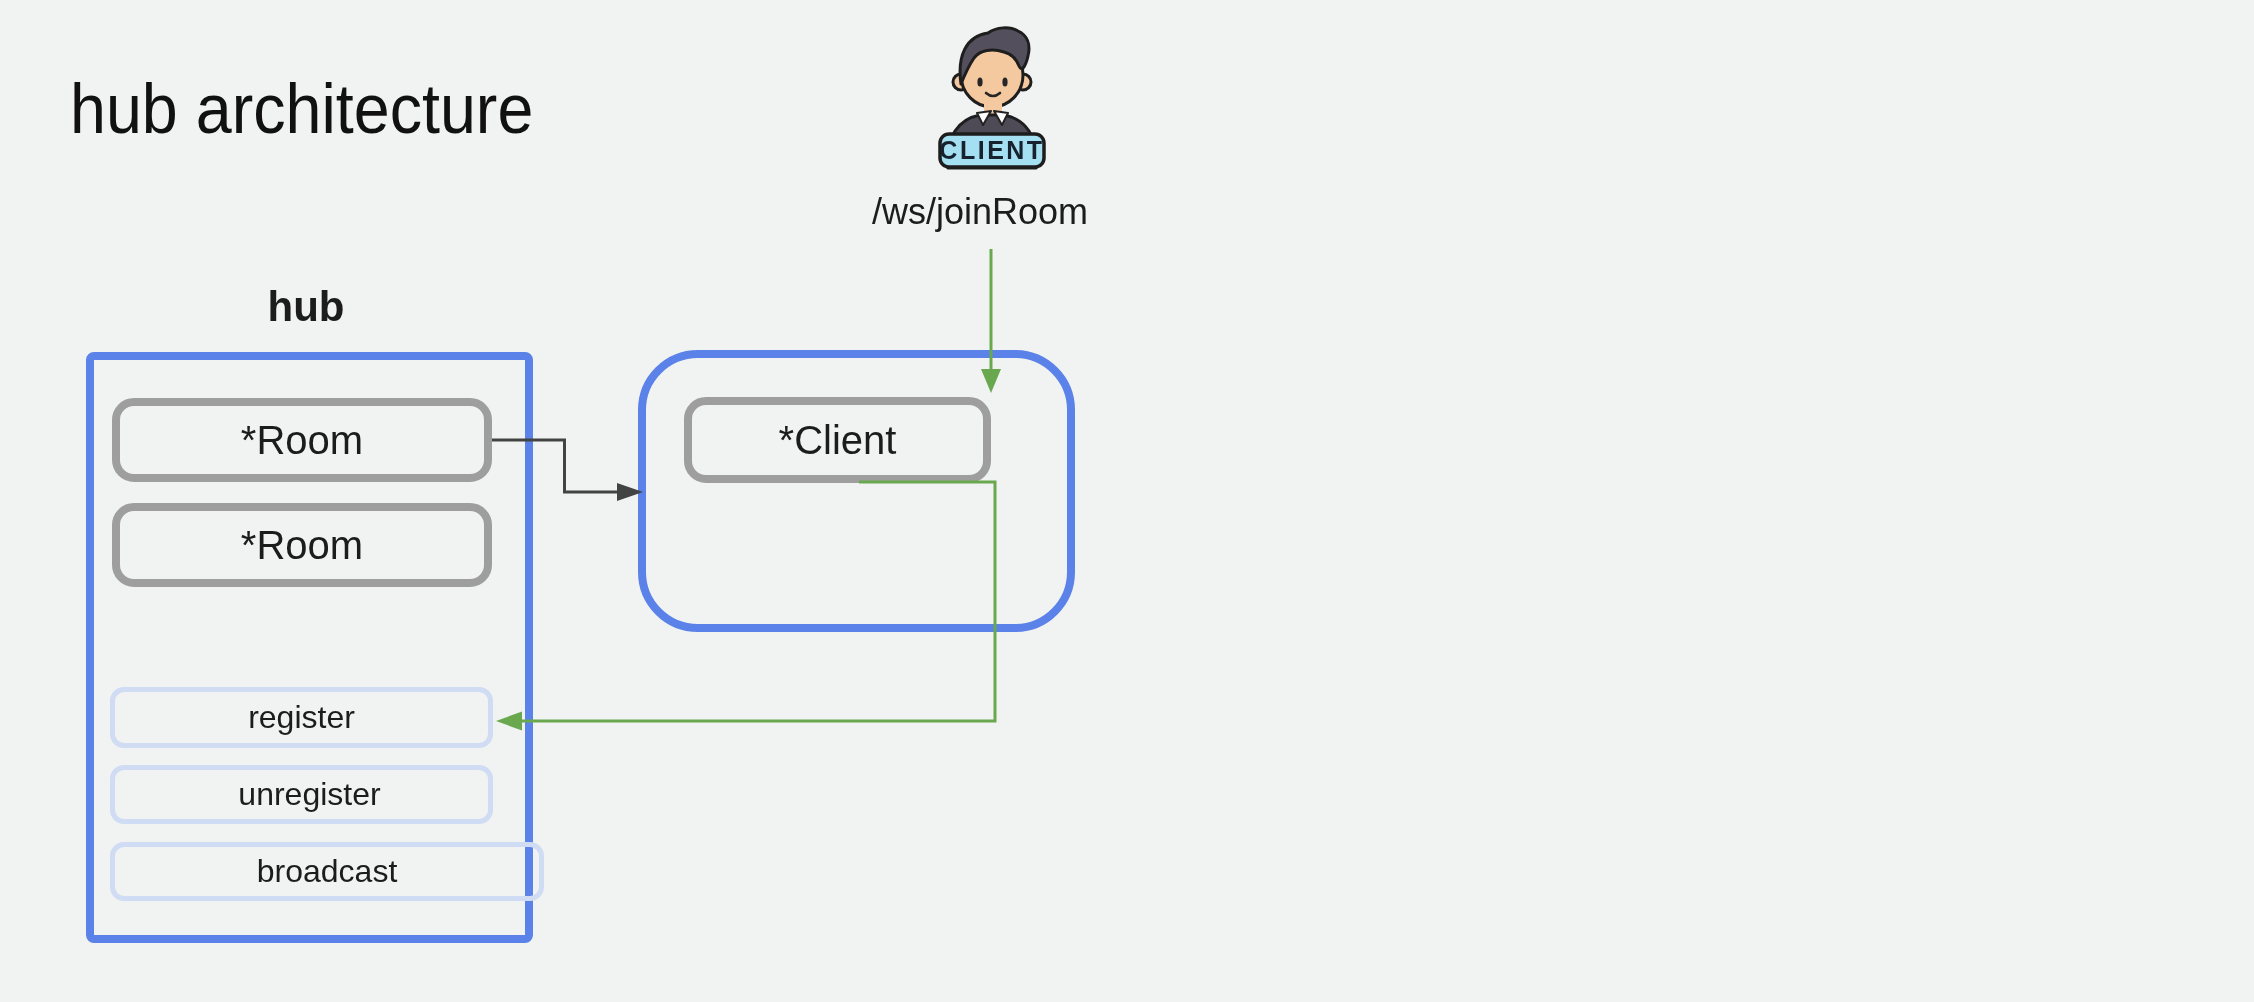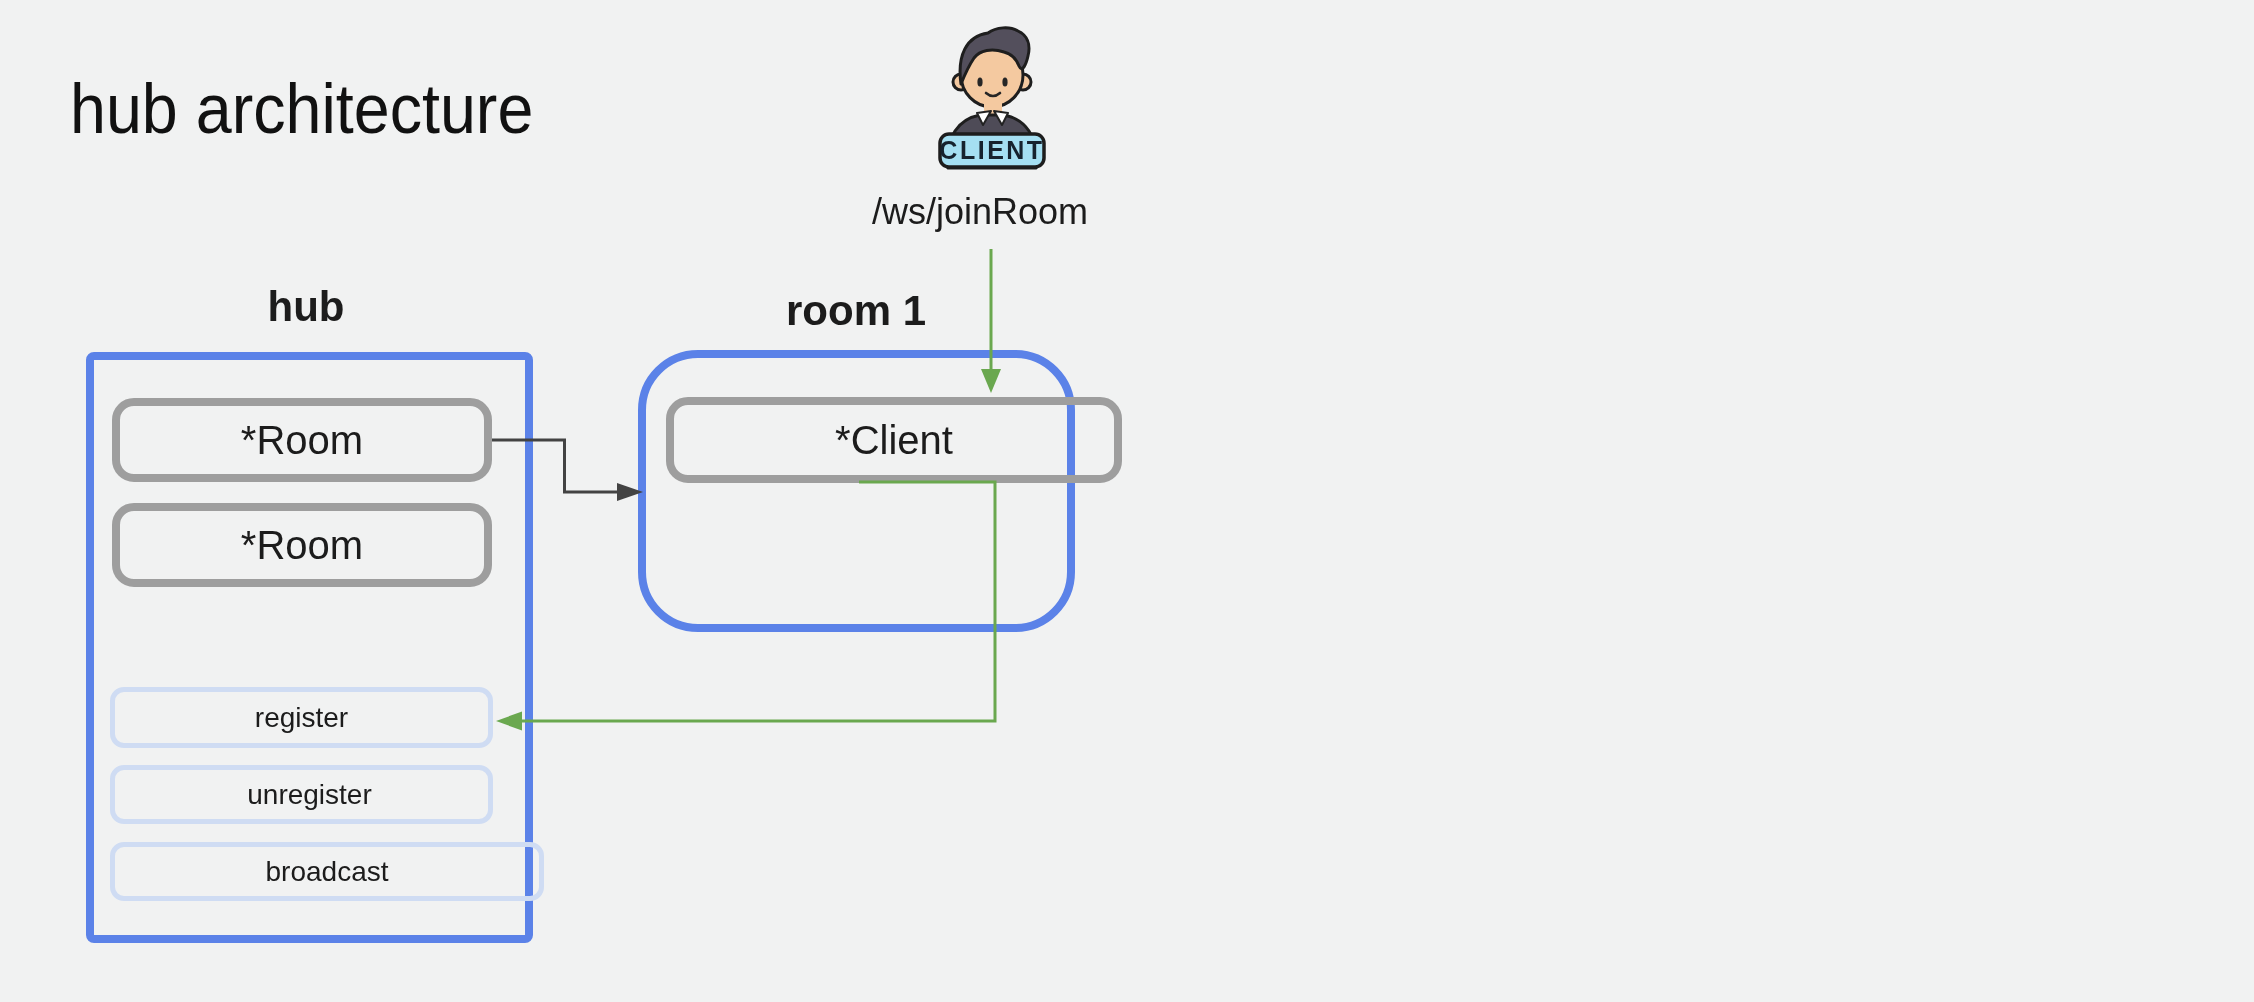--- a/index.html
+++ b/index.html
@@ -35,26 +35,26 @@
   .hub-container{left:86px;top:352px;width:447px;height:591px;border-radius:8px;}
   .room1-container{left:638px;top:350px;width:437px;height:282px;border-radius:60px;}
   .room-box{
     position:absolute;box-sizing:border-box;
     border:8px solid var(--box-gray,#9e9e9e);border-radius:22px;
     display:flex;align-items:center;justify-content:center;
     font-size:40px;white-space:nowrap;
   }
   .room-1{left:18px;top:38px;width:380px;height:84px;}
   .room-2{left:18px;top:143px;width:380px;height:84px;}
-  .client-box{left:20px;top:39px;width:456px;height:86px;}
+  .client-box{left:38px;top:39px;width:307px;height:86px;}
   .method-box{
     position:absolute;box-sizing:border-box;
     border:5px solid var(--method-blue,#cfdcf3);border-radius:14px;
     display:flex;align-items:center;justify-content:center;
-    font-size:28px;white-space:nowrap;
+    font-size:32px;white-space:nowrap;
   }
   .method-register{left:16px;top:327px;width:383px;height:61px;}
   .method-unregister{left:16px;top:405px;width:383px;height:59px;padding-left:16px;}
   .method-broadcast{left:16px;top:482px;width:434px;height:59px;}
   .connectors{position:absolute;left:0;top:0;width:2254px;height:1002px;pointer-events:none;}
   .stroke-green{stroke:var(--arrow-green,#6aa84f);stroke-width:3;fill:none;}
   .fill-green{fill:var(--arrow-green,#6aa84f);stroke:none;}
   .stroke-dark{stroke:var(--arrow-dark,#434343);stroke-width:3;fill:none;}
   .fill-dark{fill:var(--arrow-dark,#434343);stroke:none;}
 </style>
@@ -90,21 +90,20 @@
       <path d="M76,93 L62,91 L70,105 Z" fill="#ffffff" stroke="#222222" stroke-width="2" stroke-linejoin="round"></path>
 
       <rect x="8" y="114" width="104" height="33" rx="9" fill="#a5dff2" stroke="#1d1d1d" stroke-width="3.5"></rect>
       <text class="badge-text" x="60" y="139" text-anchor="middle">CLIENT</text>
     </svg>
   </div>
 
   <div class="endpoint">/ws/joinRoom</div>
 
   <div class="group-label hub-label">hub</div>
-  <div class="group-label room1-label">room 1</div>
 
   <div class="container hub-container">
     <div class="room-box room-1">
       <span>*Room</span>
     </div>
     <div class="room-box room-2">
       <span>*Room</span>
     </div>
     <div class="method-box method-register">
       <span>register</span>

